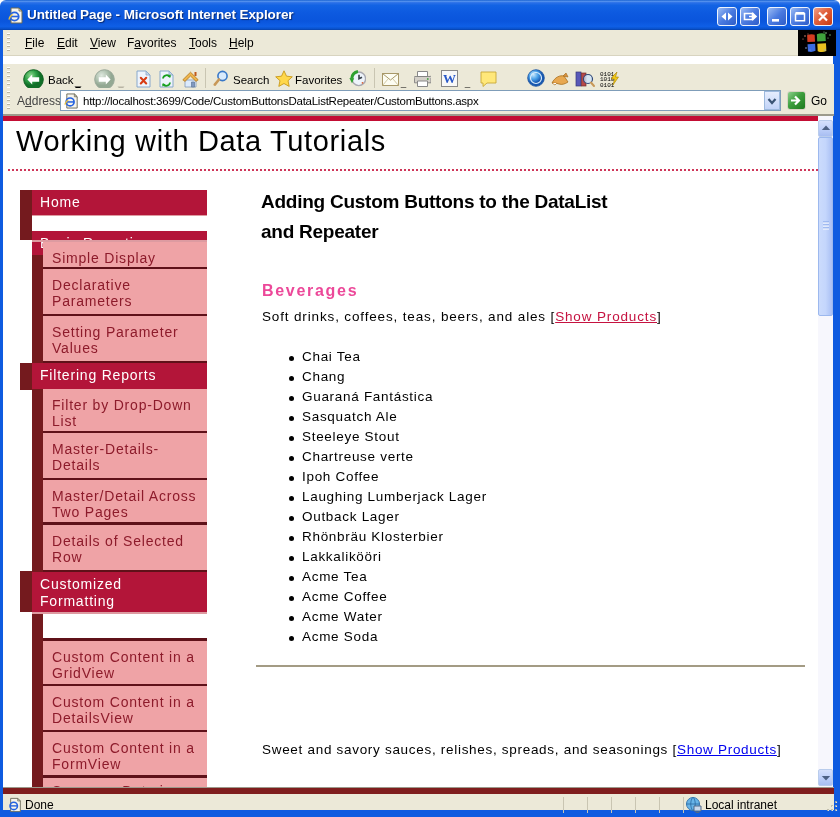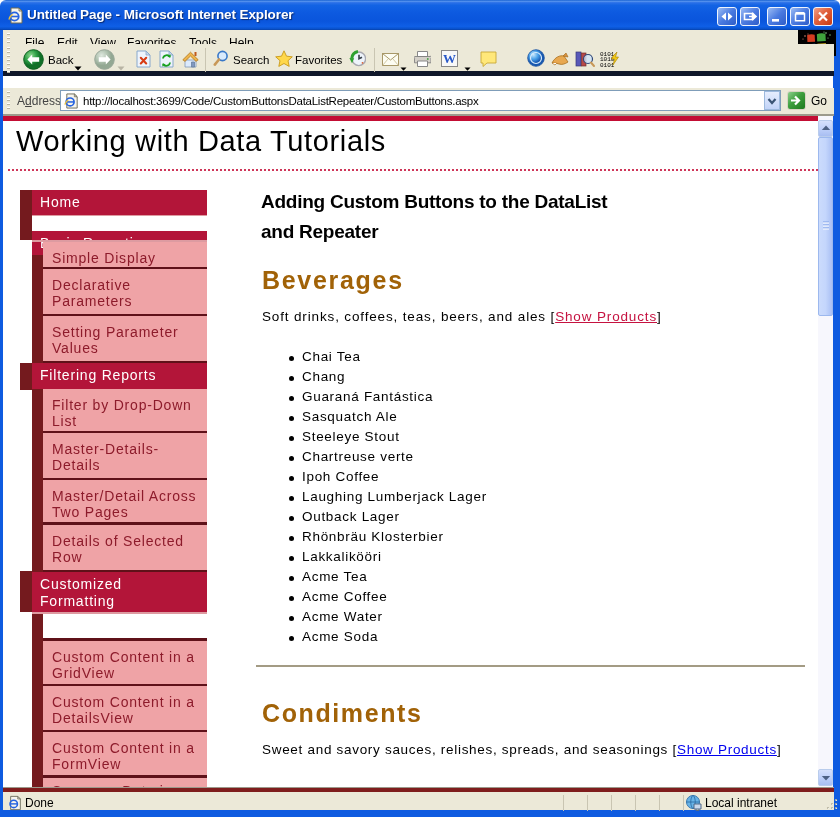--- a/index.html
+++ b/index.html
@@ -18,21 +18,21 @@
 
 .tbtn { top:7px; width:20px; height:19px; border-radius:3px; border:1px solid #eef4fd; color:#fff;
   background:linear-gradient(135deg,#9cbcf4 0%,#4a7ae0 50%,#2d5cc8 100%); }
 #btnclose { background:linear-gradient(135deg,#f0a088 0%,#e0603c 45%,#c83a10 100%); }
 
 
 #menurow { left:3px; top:30px; width:831px; height:26px; background:#ece9d8; border-bottom:1px solid #d8d4c0; }
 .menuitem { top:6px; font-size:12px; color:#000; }
 .grip { top:3px; width:3px; background:repeating-linear-gradient(180deg,#fff 0,#fff 1px,#b8b4a2 1px,#b8b4a2 2px, #ece9d8 2px,#ece9d8 4px); }
 #throbber { left:798px; top:30px; width:38px; height:26px; background:#000; }
-#toolrow { left:3px; top:44px; width:831px; height:32px; background:#ece9d8; border-bottom:5px solid #0f172a; }
+#toolrow { left:3px; top:64px; width:831px; height:32px; background:#ece9d8; border-bottom:3px solid #0f172a; }
 .tool-sep { top:4px; width:1px; height:24px; background:#c9c5b2; }
 .tooltext { top:10px; font-size:11.5px; color:#000; }
 #addrrow { left:3px; top:88px; width:831px; height:26px; background:#ece9d8; }
 #addrlabel { left:14px; top:6px; font-size:12px; color:#444; }
 #addrinput { left:57px; top:2px; width:721px; height:21px; background:#fff; border:1px solid #7f9db9; }
 #addrtext { left:80px; top:7px; font-size:11.5px; letter-spacing:-0.25px; color:#000; }
 #addrdrop { left:761px; top:3px; width:16px; height:19px; background:linear-gradient(180deg,#e6edfd,#c2d4f8); border:1px solid #9db9dd; }
 #gobtn { left:784px; top:3px; width:19px; height:19px; border-radius:3px; background:linear-gradient(135deg,#8cd08c 0%,#3d9e3d 45%,#1e7a1e 100%); border:1px solid #d8d4c4; }
 #gotext { left:808px; top:6px; font-size:12px; }
 #clientedge { left:3px; top:114px; width:831px; height:2px; background:#9c9a8c; }
@@ -46,36 +46,36 @@
 .navblock { background:#741a1e; }
 .navhead { background:#b31539; color:#fff; font-size:14px; letter-spacing:0.8px; left:29px; width:175px; }
 .navsub  { background:#efa3a6; color:#8d1b2b; font-size:14px; letter-spacing:0.8px; left:40px; width:164px; }
 .navhead div { position:absolute; left:8px; top:4px; line-height:16.5px; }
 .navsub div { position:absolute; left:9px; top:7.5px; line-height:16.5px; }
 .sepL { background:#dd9ba1; left:29px; width:175px; }
 .sepD { background:#5f1119; left:40px; width:164px; }
 
 
 .h1line { font-size:19px; font-weight:bold; color:#000; }
-.h2 { font-size:25px; font-weight:bold; color:#a16207; }
+.h2 { font-size:16px; font-weight:bold; color:#ec4899;margin-top:16px; }
 .body13 { font-size:13.5px; color:#000; letter-spacing:0.4px; }
 .linkred { color:#c51240; text-decoration:underline; }
 .linkblue { color:#0000ee; text-decoration:underline; }
 ul#bev { list-style:none; }
 ul#bev li { position:relative; }
 ul#bev li:before { content:""; position:absolute; left:-13px; top:9px; width:5px; height:5px; border-radius:50%; background:#000; }
 
 
 #scrollbar { left:818px; top:116px; width:15px; height:672px; background:#f7f7fd; }
 .sbtn { left:0; width:15px; height:17px; border-radius:2px; border:1px solid #b9ccec;
   background:linear-gradient(180deg,#d5e0fc 0%,#c0d1fa 50%,#a8bef2 100%); }
 #sthumb { left:0; top:21px; width:15px; height:179px; border-radius:2px; border:1px solid #9cb8ee; background:linear-gradient(90deg,#cbdbfc 0%,#c4d6fc 50%,#aac0f4 100%); }
 
 
-#statusbar { left:3px; top:788px; width:831px; height:22px; background:#ece9d8; border-top:4px solid #7f1d1d; box-shadow:0 -1px 0 #9c9a8c; font-size:12px;text-align:right; }
+#statusbar { left:3px; top:788px; width:831px; height:22px; background:#ece9d8; border-top:6px solid #7f1d1d; box-shadow:0 -1px 0 #9c9a8c; font-size:12px;text-align:right; }
 .spane { top:3px; width:1px; height:16px; background:#c9c5b2; }
 </style>
 </head>
 <body>
 <div class="abs" id="titlebar"></div>
 <div class="abs" id="tbtext">Untitled Page - Microsoft Internet Explorer</div>
 <div class="abs" id="borderL"></div>
 <div class="abs" id="borderR"></div>
 <div class="abs" id="borderB"></div>
 <div class="abs" style="left:8px;top:7px;width:17px;height:17px;">
@@ -413,21 +413,20 @@
     <li>Laughing Lumberjack Lager</li>
     <li>Outback Lager</li>
     <li>Rhönbräu Klosterbier</li>
     <li>Lakkalikööri</li>
     <li>Acme Tea</li>
     <li>Acme Coffee</li>
     <li>Acme Water</li>
     <li>Acme Soda</li>
   </ul>
   <div class="abs" style="left:253px;top:549px;width:549px;height:2px;background:#a39b84;"></div>
-  <div class="abs h2" style="left:259px;top:583px;letter-spacing:1.6px;">Condiments</div>
   <div class="abs body13" style="left:259px;top:626px;letter-spacing:0.7px;">Sweet and savory sauces, relishes, spreads, and seasonings [<span class="linkblue">Show Products</span>]</div>
 </div>
 
 <div class="abs" id="scrollbar">
   <div class="abs sbtn" style="top:4px;"><svg width="14" height="15">
         <path d="M7 4.5L2.8 9h8.4z" fill="#4d6185"></path>
       </svg></div>
   <div class="abs" id="sthumb"><svg width="14" height="177">
         <g stroke="#7ea0e8">
           <path d="M4 84h6M4 87h6M4 90h6"></path>

